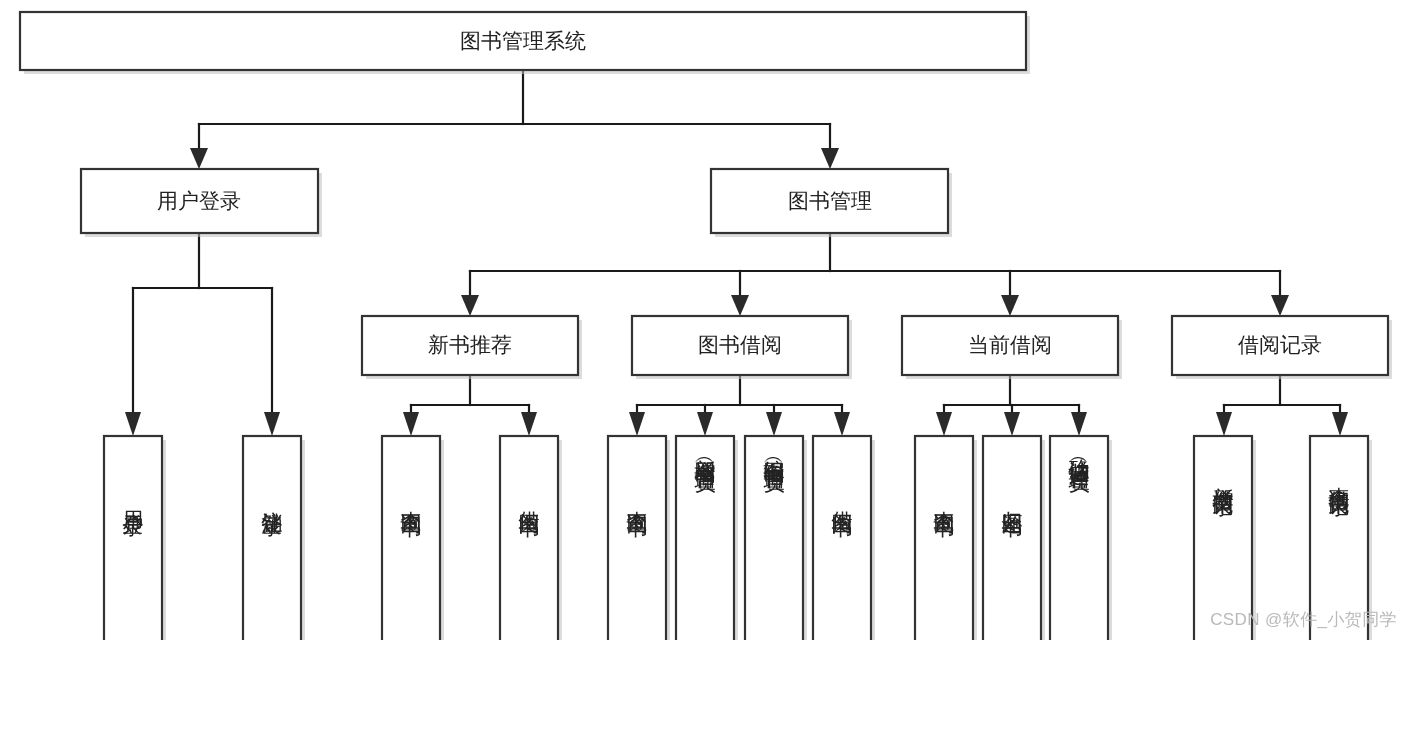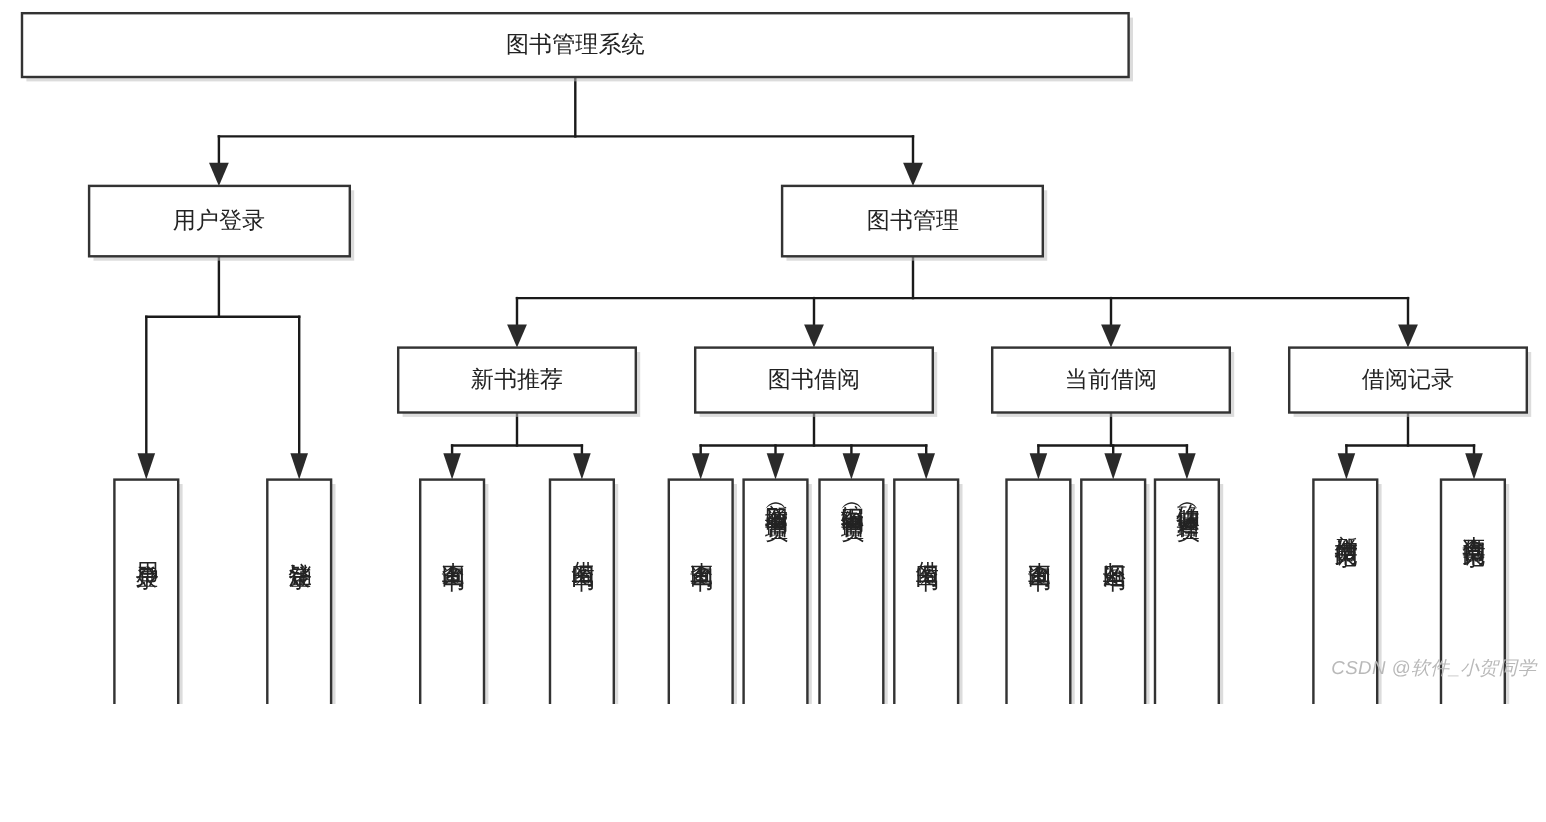--- a/index.html
+++ b/index.html
@@ -62,27 +62,26 @@
     font-family: "Liberation Sans", "DejaVu Sans", sans-serif;
     font-size: 21px;
     color: #232323;
     letter-spacing: 2px;
     white-space: nowrap;
     text-align: left;
   }
   .watermark {
     position: absolute;
     right: 8px;
-    bottom: 21px;
+    bottom: 9px;
     font-family: "Liberation Sans", "DejaVu Sans", sans-serif;
     font-size: 17px;
     color: #b9b9b9;
     letter-spacing: 0.4px;
     white-space: nowrap;
-    font-style: italic;
   }
 </style>
 </head>
 <body>
 
 <div id="canvas">
 
   <svg id="diagram" viewBox="0 0 1405 747">
 
     <g>

